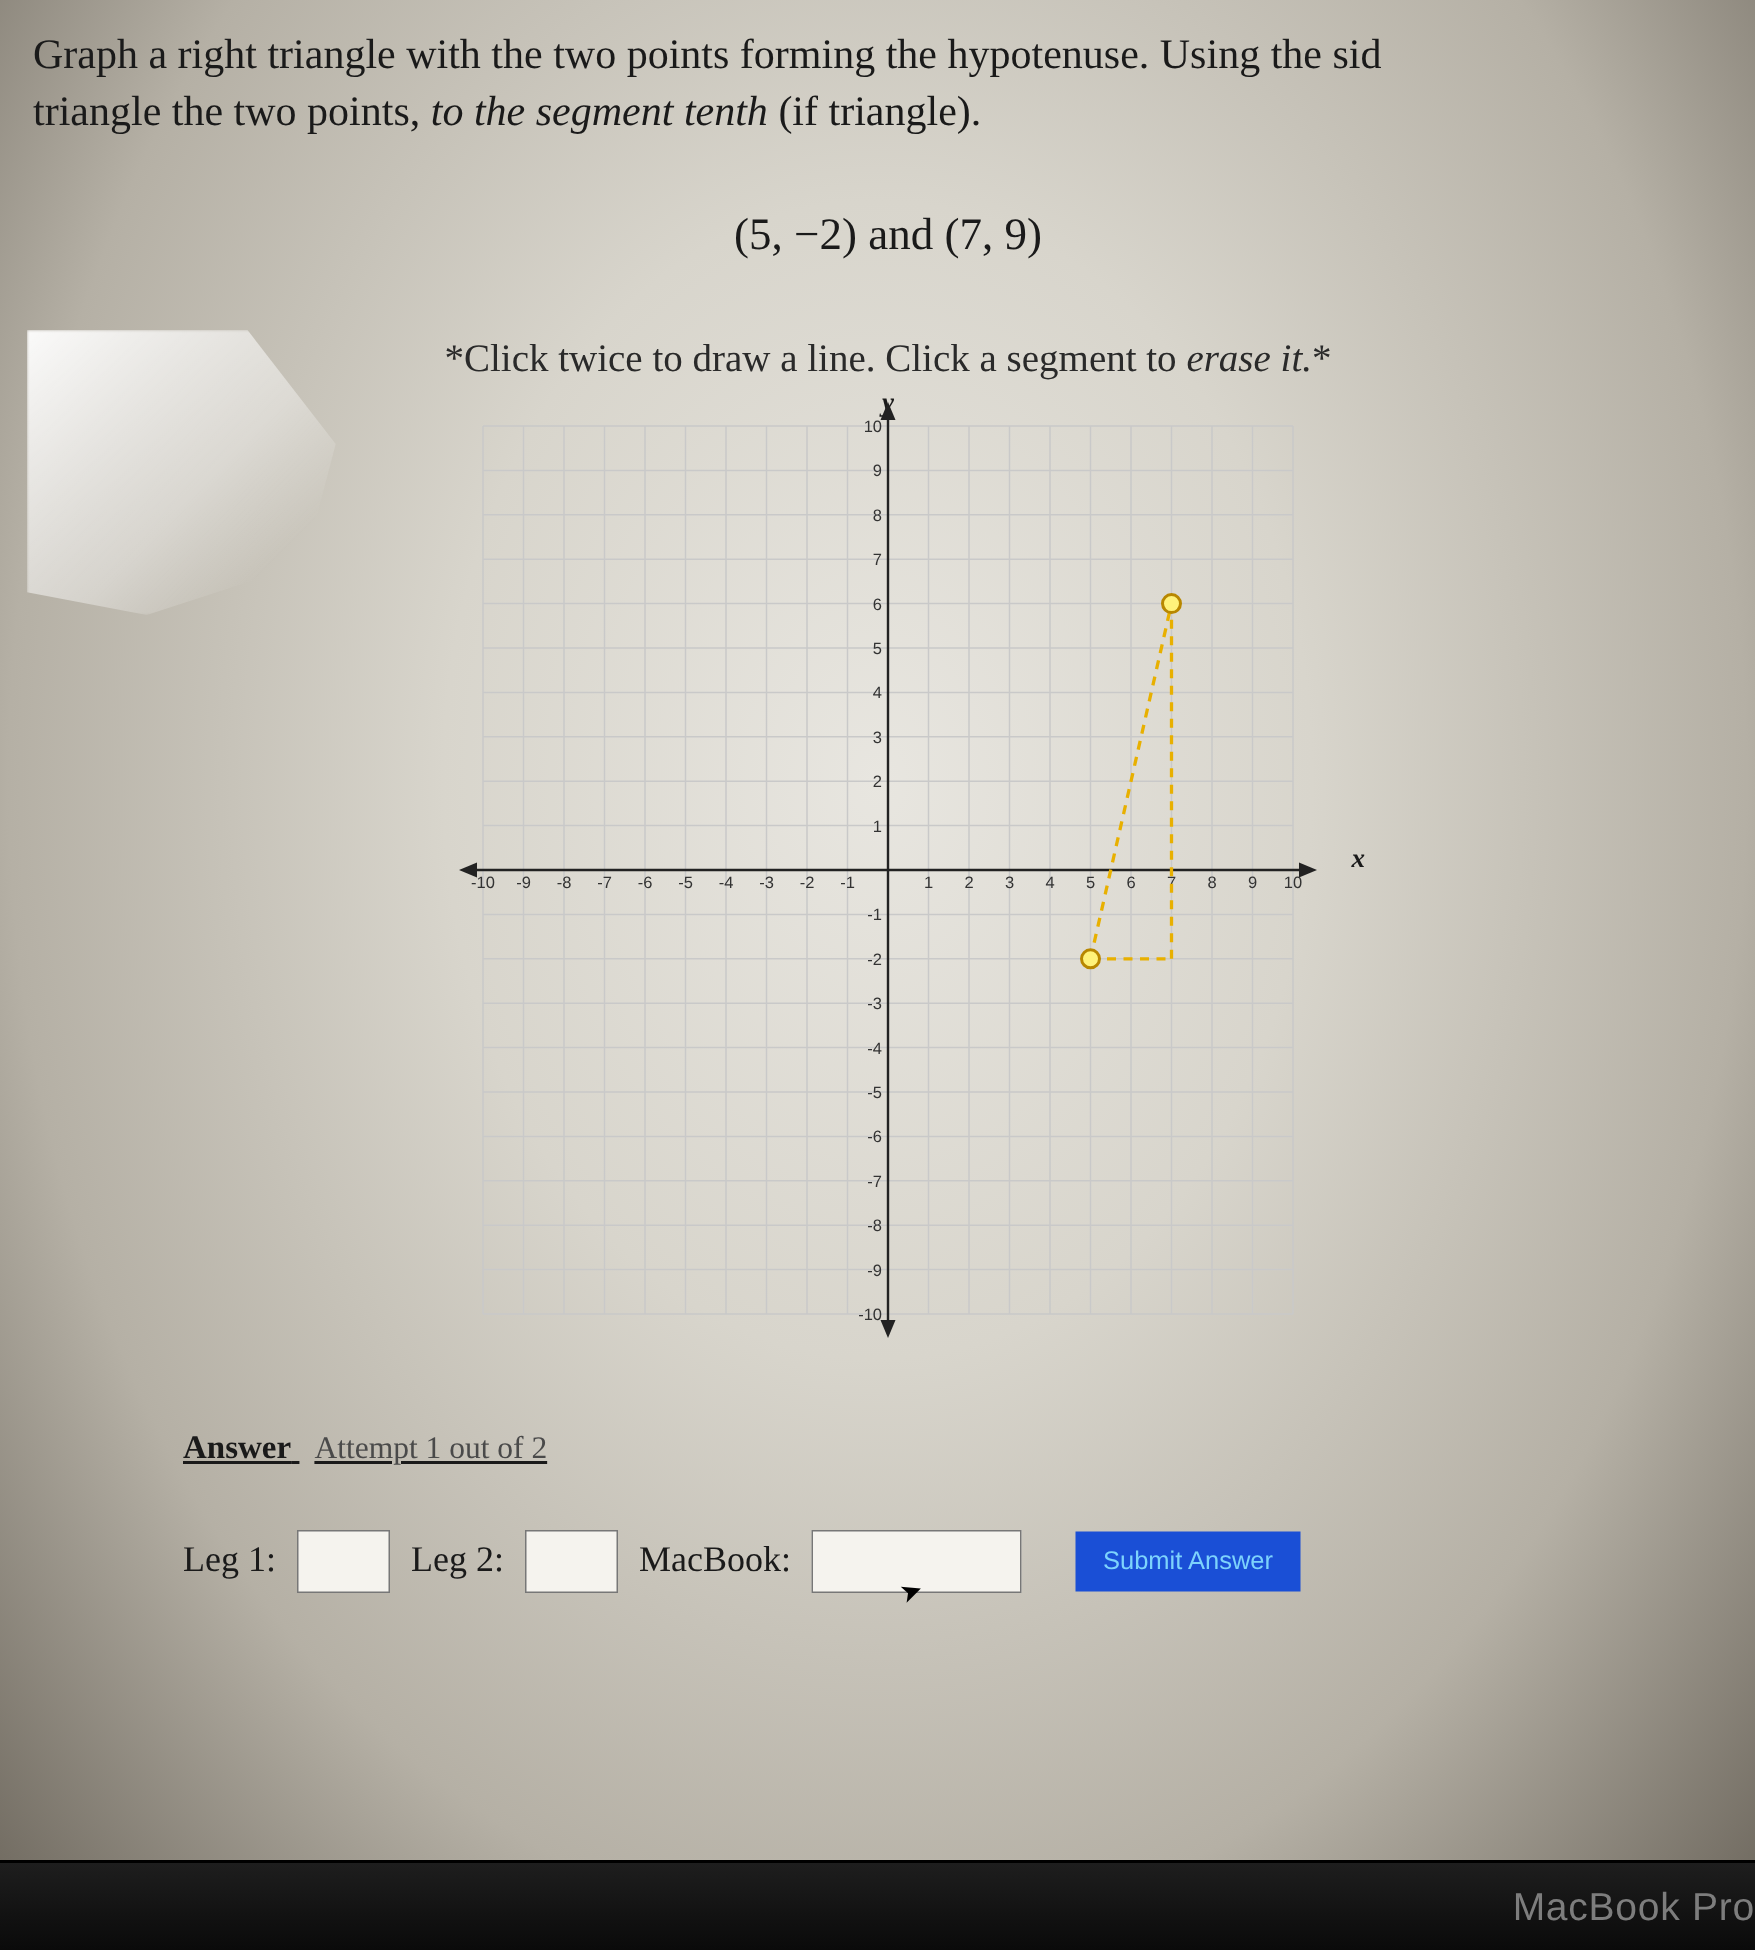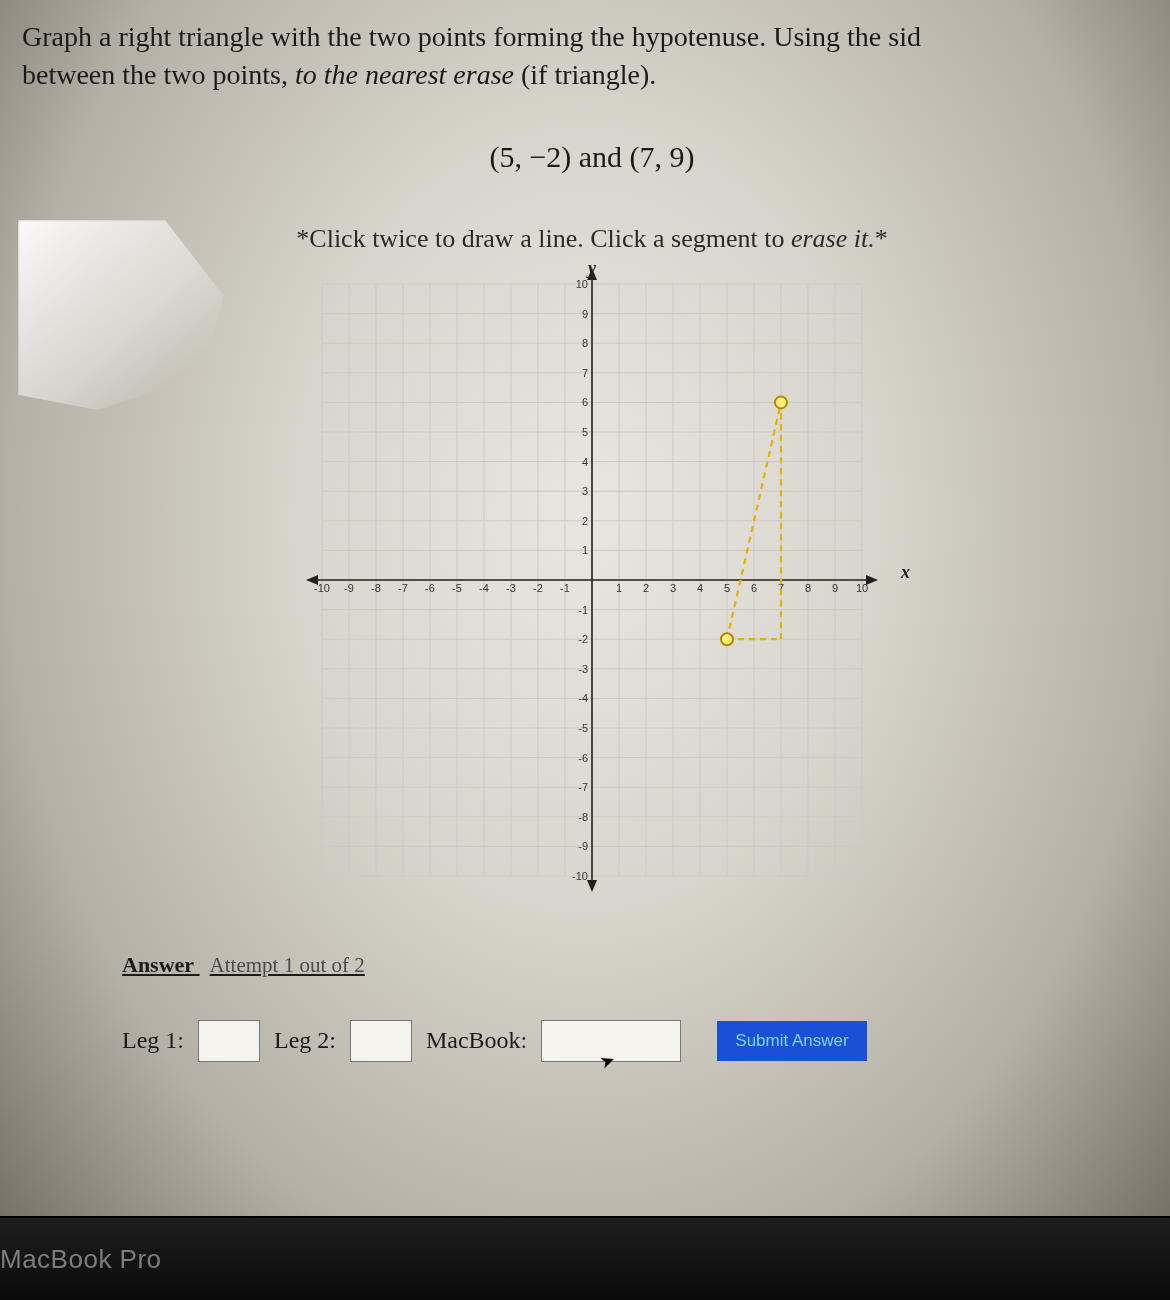--- a/index.html
+++ b/index.html
@@ -100,25 +100,25 @@
     font-size: 17px;
     border: none;
     padding: 10px 18px;
     margin-left: 22px;
     cursor: pointer;
   }
 
   .bottom-bar {
     position: absolute;
     left: 0; right: 0; bottom: 0;
-    height: 84px;
+    height: 60px;
     background: linear-gradient(#1e1e1e, #0a0a0a);
     display: flex;
     align-items: center;
-    justify-content: flex-start;
+    justify-content: flex-end;
     border-top: 2px solid #000;
   }
   .bottom-bar span {
     color: #7d7d7d;
     font-family: "Helvetica Neue", Arial, sans-serif;
     font-size: 26px;
     font-weight: 300;
     letter-spacing: 0.5px;
   }
   .cursor-arrow {
@@ -130,21 +130,21 @@
     transform: rotate(-20deg);
     pointer-events:none;
   }
 </style>
 </head>
 <body>
 
 <div class="content">
   <div class="question-line1">Graph a right triangle with the two points forming the hypotenuse. Using the sid</div>
   <div class="question-line2">
-    <span>between the two points, </span><span class="italic">to the nearest erase</span><span> (if triangle).</span>
+    <span>triangle the two points, </span><span class="italic">to the segment tenth</span><span> (if triangle).</span>
   </div>
 
   <div class="points-row">(5, −2) and (7, 9)</div>
 
   <div class="hint-row">
     <span>*Click twice to draw a line. Click a segment to </span><span class="italic">erase it.</span><span>*</span>
   </div>
 
   <div class="graph-wrap">
     <div class="axis-label-y">y</div>

